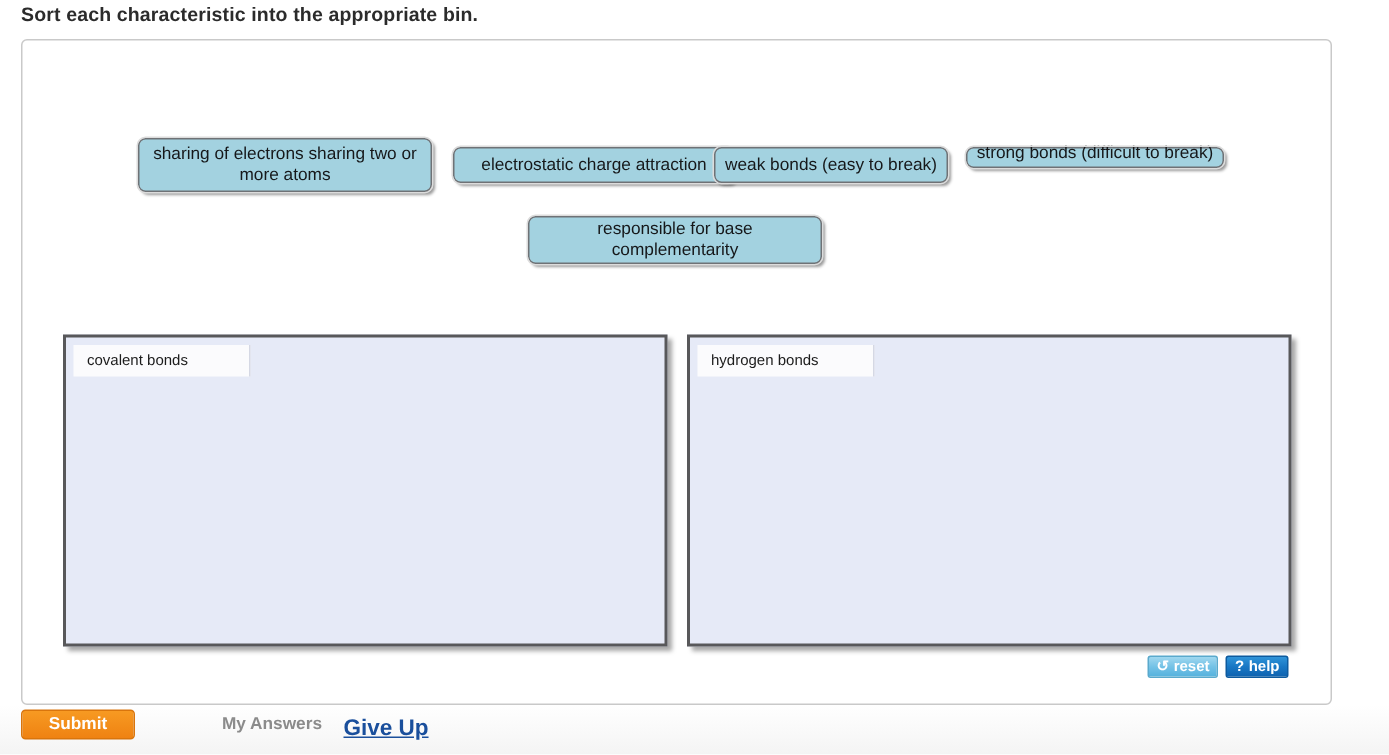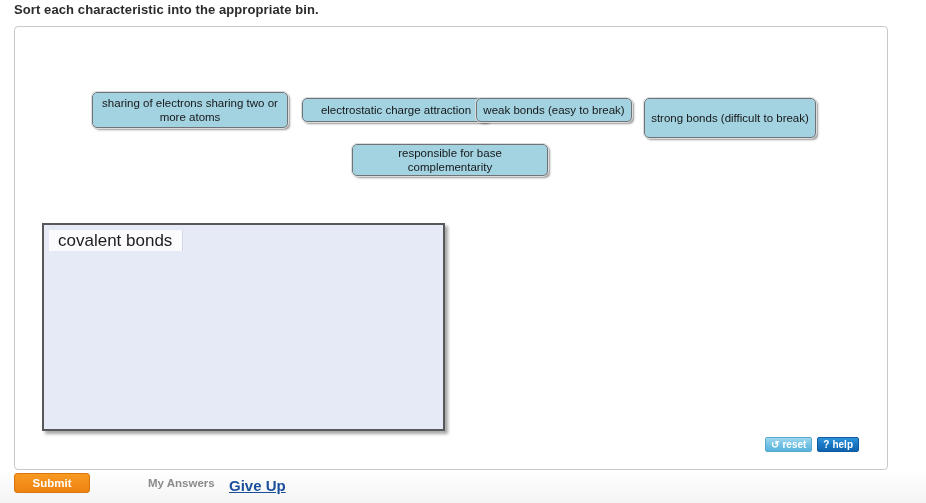--- a/index.html
+++ b/index.html
@@ -58,21 +58,21 @@
     justify-content: center;
     padding: 2px 6px;
     cursor: move;
     outline: 1px solid #dcdcdc;
   }
   .tile .tile-text { display: block; width: 100%; }
 
   #tile-0 { left: 77px;  top:  65px; width: 196px; height: 36px; }
   #tile-1 { left: 287px; top:  71px; width: 188px; height: 24px; }
   #tile-2 { left: 461px; top:  71px; width: 156px; height: 24px; }
-  #tile-3 { left: 629px; top:  71px; width: 172px; height: 40px; }
+  #tile-3 { left: 629px; top:  71px; width: 172px; height: 14px; align-items: flex-end; }
   #tile-4 { left: 337px; top: 117px; width: 196px; height: 32px; }
 
   
   .bin {
     position: absolute;
     box-sizing: border-box;
     background: #e6eaf7;
     border: 2px solid #58585a;
     box-shadow: 3px 3px 3px rgba(0,0,0,0.35);
     top: 196px;
@@ -84,21 +84,21 @@
   .bin-label {
     position: absolute;
     left: 5px;
     top: 5px;
     min-width: 118px;
     height: 21px;
     line-height: 21px;
     background: #fbfbfd;
     border-right: 1px solid #d5d8e4;
     padding: 0 10px 0 9px;
-    font-size: 17px;
+    font-size: 10px;
     color: #1c1c1c;
     box-sizing: border-box;
     white-space: nowrap;
   }
 
   
   #bin-tools {
     position: absolute;
     right: 28px;
     top: 410px;
@@ -197,20 +197,23 @@
   <div class="tile" id="tile-3">
     <span class="tile-text">strong bonds (difficult to break)</span>
   </div>
   <div class="tile" id="tile-4">
     <span class="tile-text">responsible for base complementarity</span>
   </div>
 
   <div class="bin" id="bin-0">
     <div class="bin-label">covalent bonds</div>
   </div>
+  <div class="bin" id="bin-1">
+    <div class="bin-label">hydrogen bonds</div>
+  </div>
 
   <div id="bin-tools">
     <div class="tool-btn" id="reset-button">
       <span class="tool-icon">↺</span>
       <span>reset</span>
     </div>
     <div class="tool-btn" id="help-button">
       <span class="tool-icon">?</span>
       <span>help</span>
     </div>

